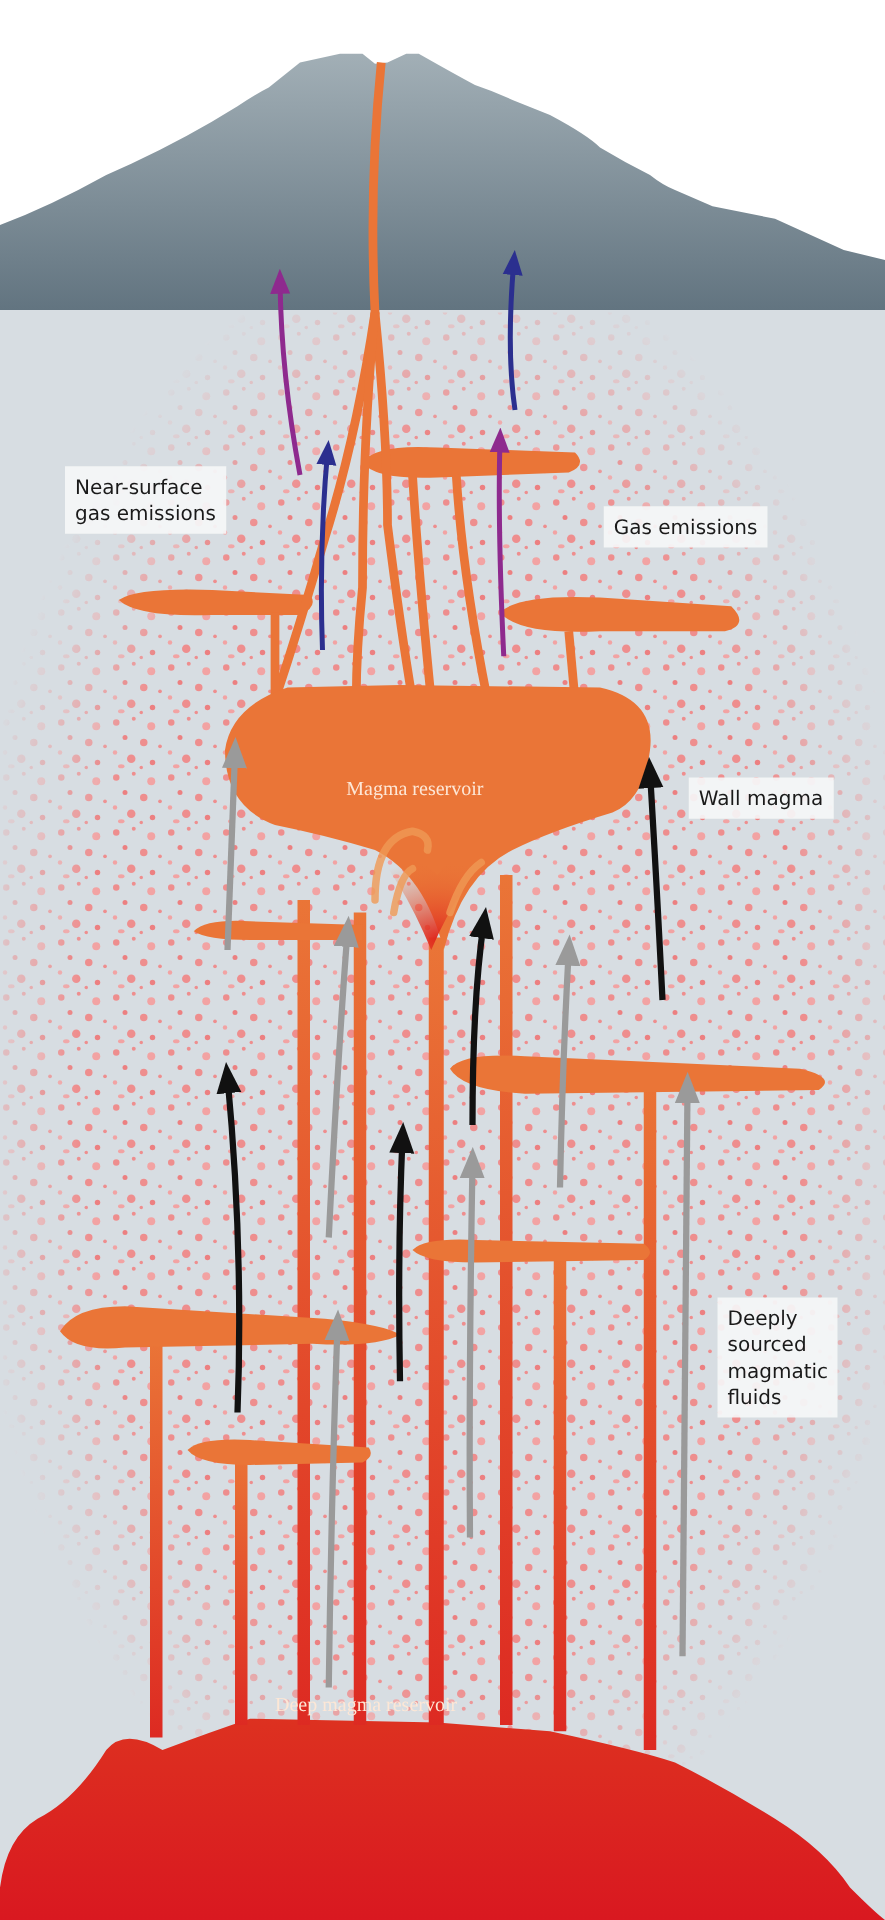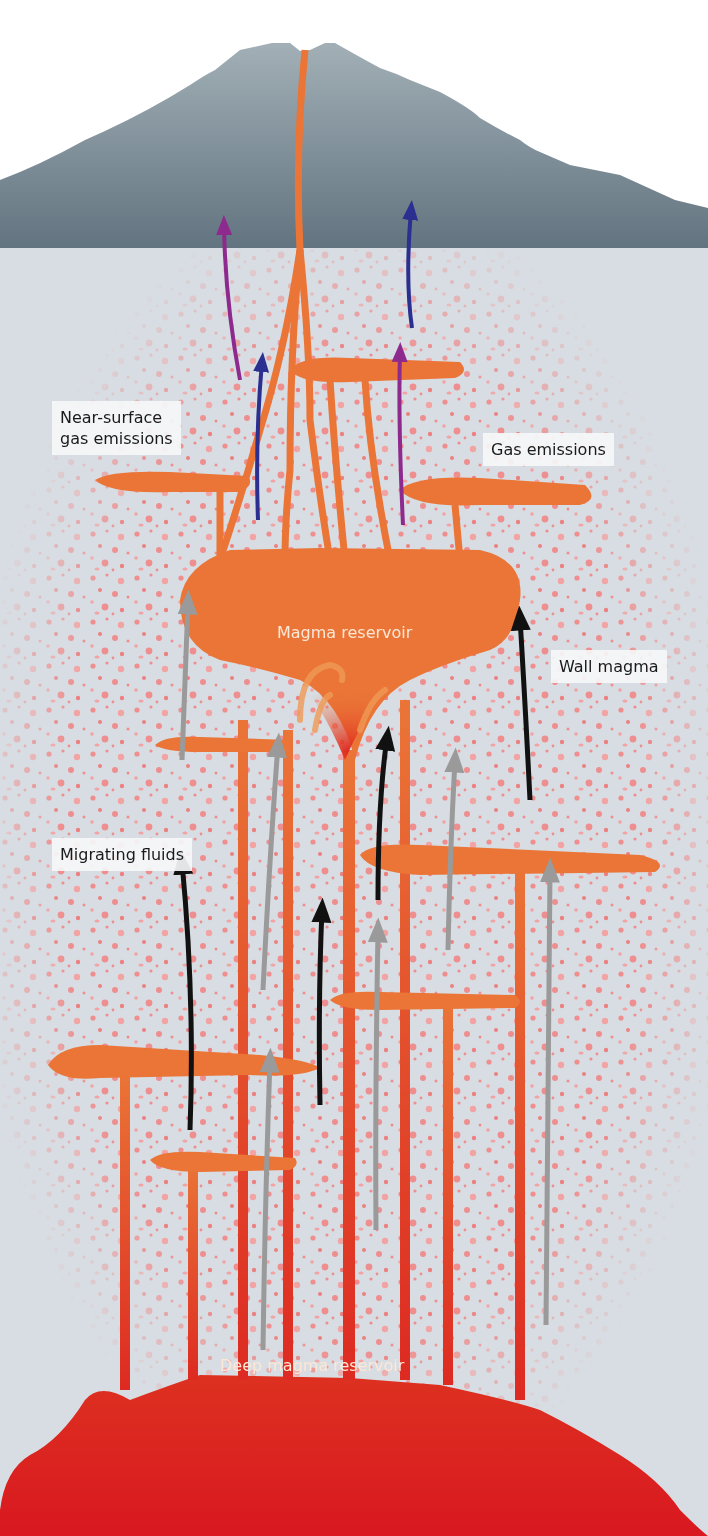--- a/index.html
+++ b/index.html
@@ -1,19 +1,19 @@
 <!DOCTYPE html>
 <html><head>
 <meta charset="utf-8">
 <style>
   html,body{margin:0;padding:0;background:#fff;}
   #stage{position:relative;width:708px;height:1536px;overflow:hidden;background:#fff;font-family:"DejaVu Sans","Liberation Sans",sans-serif;}
   svg.art{position:absolute;left:0;top:0;}
-  .label{position:absolute;background:rgba(245,246,247,0.92);color:#1a1a1a;font-size:16px;line-height:21px;padding:6px 8px;white-space:pre-line;margin-top:28px;}
-  .inlabel{position:absolute;color:#fde7d6;font-size:16px;white-space:nowrap;}
+  .label{position:absolute;background:rgba(245,246,247,0.92);color:#1a1a1a;font-size:16px;line-height:21px;padding:6px 8px;white-space:pre-line;}
+  .inlabel{position:absolute;color:#fde7d6;font-size:16px;white-space:nowrap;font-family:Liberation Serif, serif;}
 </style>
 </head>
 <body>
 
 <div id="stage">
   <svg class="art" width="708" height="1536" viewBox="0 0 708 1536">
     <defs>
       <linearGradient id="vg" x1="0" y1="0" x2="0" y2="1">
         <stop offset="0" stop-color="#a2afb6"></stop>
         <stop offset="1" stop-color="#627480"></stop>
@@ -135,15 +135,18 @@
       <path d="M258,520 Q255,440 262,362" stroke="#2b2f8f" marker-end="url(#ah-b)"></path>
       <path d="M412,328 Q405,280 411,210" stroke="#2b2f8f" marker-end="url(#ah-b)"></path>
     </g>
   </svg>
 
   <div class="label" style="left:52px;top:373px;">Near-surface
 gas emissions</div>
   <div class="label" style="left:483px;top:405px;">Gas emissions</div>
   <div class="inlabel" style="left:277px;top:623px;">Magma reservoir</div>
   <div class="label" style="left:551px;top:622px;">Wall magma</div>
-  <div class="label" style="left:52px;top:810px;">Migrating fluids</div>
+  <div class="label" style="left:574px;top:1038px;">Deeply
+sourced
+magmatic
+fluids</div>
   <div class="inlabel" style="left:220px;top:1356px;">Deep magma reservoir</div>
 </div>
 
 </body></html>

